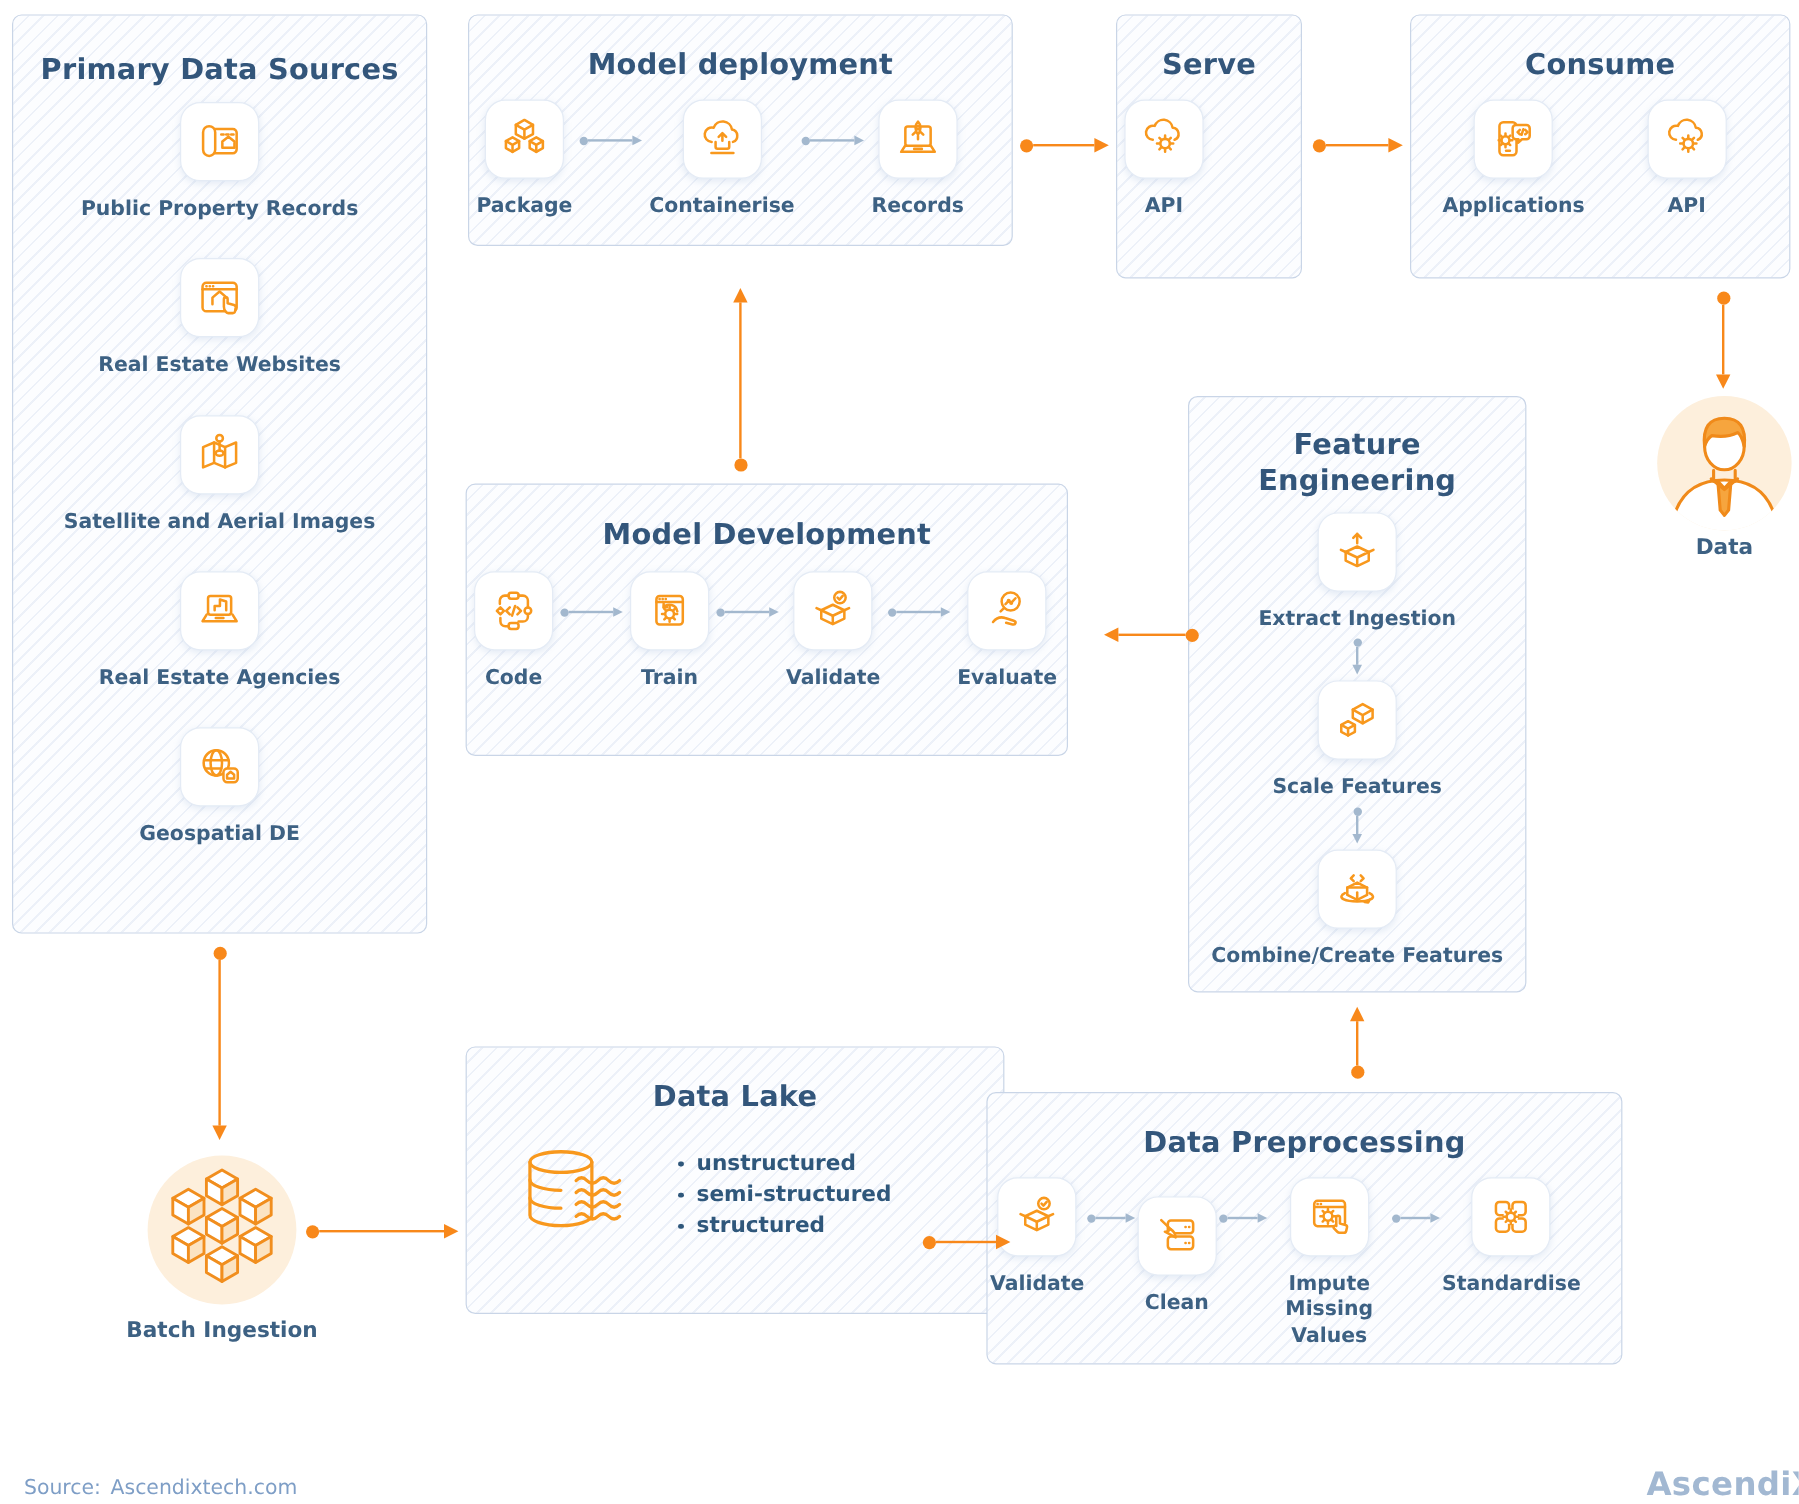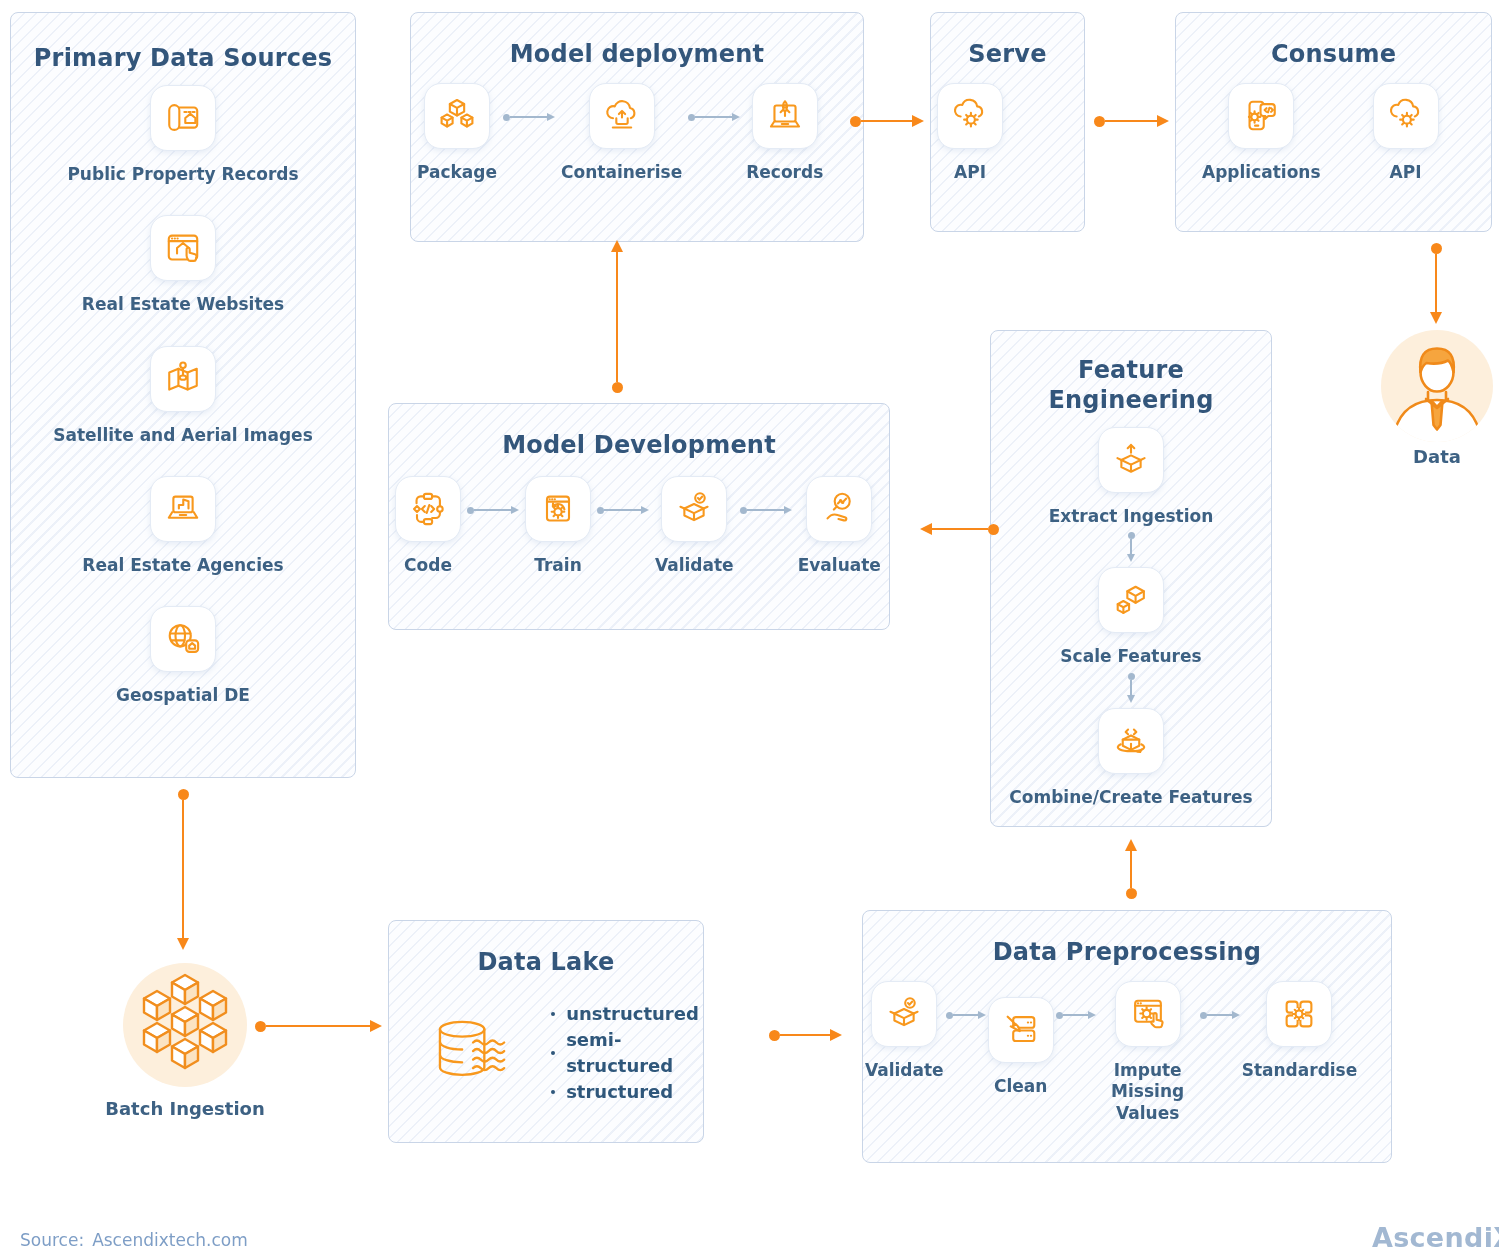--- a/index.html
+++ b/index.html
@@ -132,21 +132,21 @@
             <path d="M10 18 h22 M11.5 25.5 h14"></path>
             <rect class="fw" x="27.5" y="25.5" width="13" height="12.5" rx="3.5"></rect>
             <path d="M30.8 34.6 v-3.4 l3.2 -2.7 3.2 2.7 v3.4 z"></path>
           </svg>
         </div>
         <div class="slabel">Geospatial DE</div>
       </div>
     </div>
   </section>
 
-  <section class="box" style="left:410px;top:12px;width:454px;height:230px">
+  <section class="box" style="left:390px;top:12px;width:454px;height:193px">
     <h2 class="btitle">Model deployment</h2>
     <div class="srow">
       <div class="step">
         <div class="tile">
           <svg class="ic" viewBox="0 0 48 48" width="44" height="44">
             <path d="M24 6.5 l7.8 4.4 v8.4 L24 23.5 l-7.8 -4.2 v-8.4 z"></path>
             <path d="M16.2 10.9 L24 15.2 l7.8 -4.3 M24 15.2 v8.3"></path>
             <path class="fw" d="M13.2 22.3 l6 3.4 v6.4 l-6 3.4 -6 -3.4 v-6.4 z"></path>
             <path d="M7.2 25.7 l6 3.4 6 -3.4 M13.2 29.1 v6.4"></path>
             <path class="fw" d="M34.8 22.3 l6 3.4 v6.4 l-6 3.4 -6 -3.4 v-6.4 z"></path>
@@ -367,41 +367,41 @@
               <circle cx="28" cy="16.8" r=".7"></circle>
             <path d="M21.6 21.4 l-3.2 3.2"></path>
             <path d="M11.5 34.2 q4.8 -5.8 11 -3.6 l7.8 2.4 q2.1 .7 1.6 2.3 q-.5 1.6 -2.6 1.1 l-5.9 -1.5"></path>
           </svg>
         </div>
         <div class="slabel">Evaluate</div>
       </div>
     </div>
   </section>
 
-  <section class="box" style="left:388px;top:920px;width:316px;height:223px">
+  <section class="box" style="left:388px;top:872px;width:449px;height:223px">
     <h2 class="btitle">Data Lake</h2>
     <div class="dl-row">
       <svg class="ic ic-lg" viewBox="0 0 110 95" width="100" height="86">
         <ellipse cx="40" cy="17" rx="28.5" ry="9.5"></ellipse>
         <path d="M11.5 17 v49 c0 5.3 12.8 9.5 28.5 9.5 s28.5 -4.2 28.5 -9.5 V17"></path>
         <path d="M11.5 33.5 c0 5.3 12.8 9.5 28.5 9.5 M11.5 50 c0 5.3 12.8 9.5 28.5 9.5"></path>
         <path d="M54 34 q5 -5 10 0 t10 0 t10 0 t10 0"></path>
         <path d="M54 45 q5 -5 10 0 t10 0 t10 0 t10 0"></path>
         <path d="M54 56 q5 -5 10 0 t10 0 t10 0 t10 0"></path>
         <path d="M54 67 q5 -5 10 0 t10 0 t10 0 t10 0"></path>
       </svg>
       <div class="dl-bullets">
         <div class="blt">unstructured</div>
         <div class="blt">semi-structured</div>
         <div class="blt">structured</div>
       </div>
     </div>
   </section>
 
-  <section class="box" style="left:862px;top:910px;width:530px;height:253px">
+  <section class="box" style="left:822px;top:910px;width:530px;height:227px">
     <h2 class="btitle">Data Preprocessing</h2>
     <div class="srow">
       <div class="step" style="margin:0 2px">
         <div class="tile">
           <svg class="ic" viewBox="0 0 48 48" width="44" height="44">
             <circle class="fw" cx="30.5" cy="12" r="5.2"></circle>
             <path d="M28.3 12.1 l1.7 1.7 3 -3.4"></path>
             <path d="M13.5 23.5 L24 18.5 l10.5 5 L24 28.5 z"></path>
             <path d="M13.5 23.5 v7.6 L24 36.1 l10.5 -5 v-7.6 M24 28.5 v7.6"></path>
             <path d="M13.5 23.5 l-4.3 -1.9 M34.5 23.5 l4.3 -1.9"></path>

